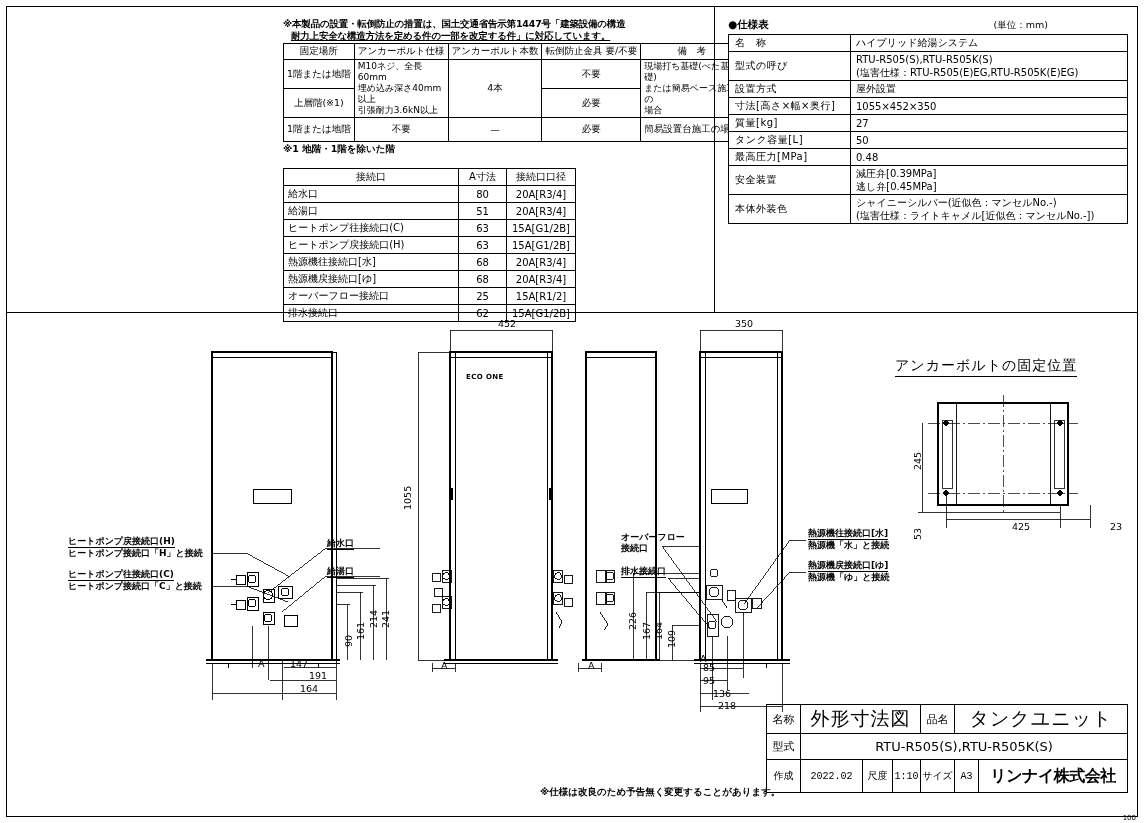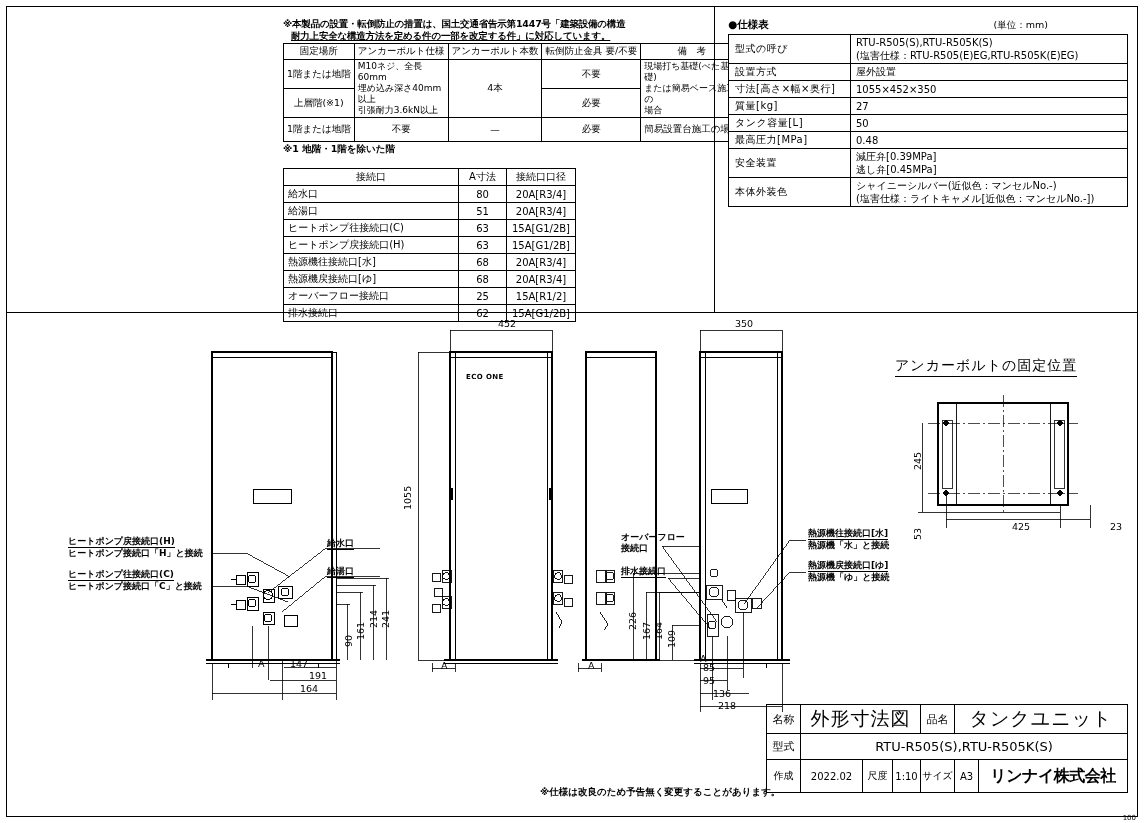--- a/index.html
+++ b/index.html
@@ -91,21 +91,21 @@
   }
   #title-block table { width: 100%; }
   #title-block td { height: 26px; text-align: center; }
   #title-block td.lbl { width: 34px; font-size: 11px; }
   #title-block td.big { font-size: 19px; letter-spacing: 1px; }
   #title-block td.model { font-size: 13px; }
   #title-block td.brand {
     font-size: 16px; font-weight: bold; letter-spacing: -0.5px;
     padding: 0 2px;
   }
-  #title-block td.small { font-size: 10px; padding: 9px 1px; }
+  #title-block td.small { font-size: 10px; padding: 9px 1px; font-family: Liberation Mono, monospace; }
   #disclaimer {
     position: absolute;
     left: 540px; top: 786px;
     font-size: 9.5px; font-weight: bold;
   }
   #corner-mark {
     position: absolute; right: 8px; bottom: 1px;
     font-size: 7px; color: #000;
   }
 
@@ -245,20 +245,24 @@
   </table>
 
   <div id="spec-wrap">
     <div id="spec-head">
       <span>●仕様表</span>
       <span class="unit">(単位：mm)</span>
     </div>
     <table class="dwg" id="spec-table">
       <tbody id="spec-body">
           <tr>
+            <td class="k">名　称</td>
+            <td class="v">ハイブリッド給湯システム</td>
+          </tr>
+          <tr>
             <td class="k tall">型式の呼び</td>
             <td class="v tall">
               <span class="sub">RTU-R505(S),RTU-R505K(S)</span>
               <span class="sub">(塩害仕様：RTU-R505(E)EG,RTU-R505K(E)EG)</span>
             </td>
           </tr>
           <tr>
             <td class="k">設置方式</td>
             <td class="v">屋外設置</td>
           </tr>

